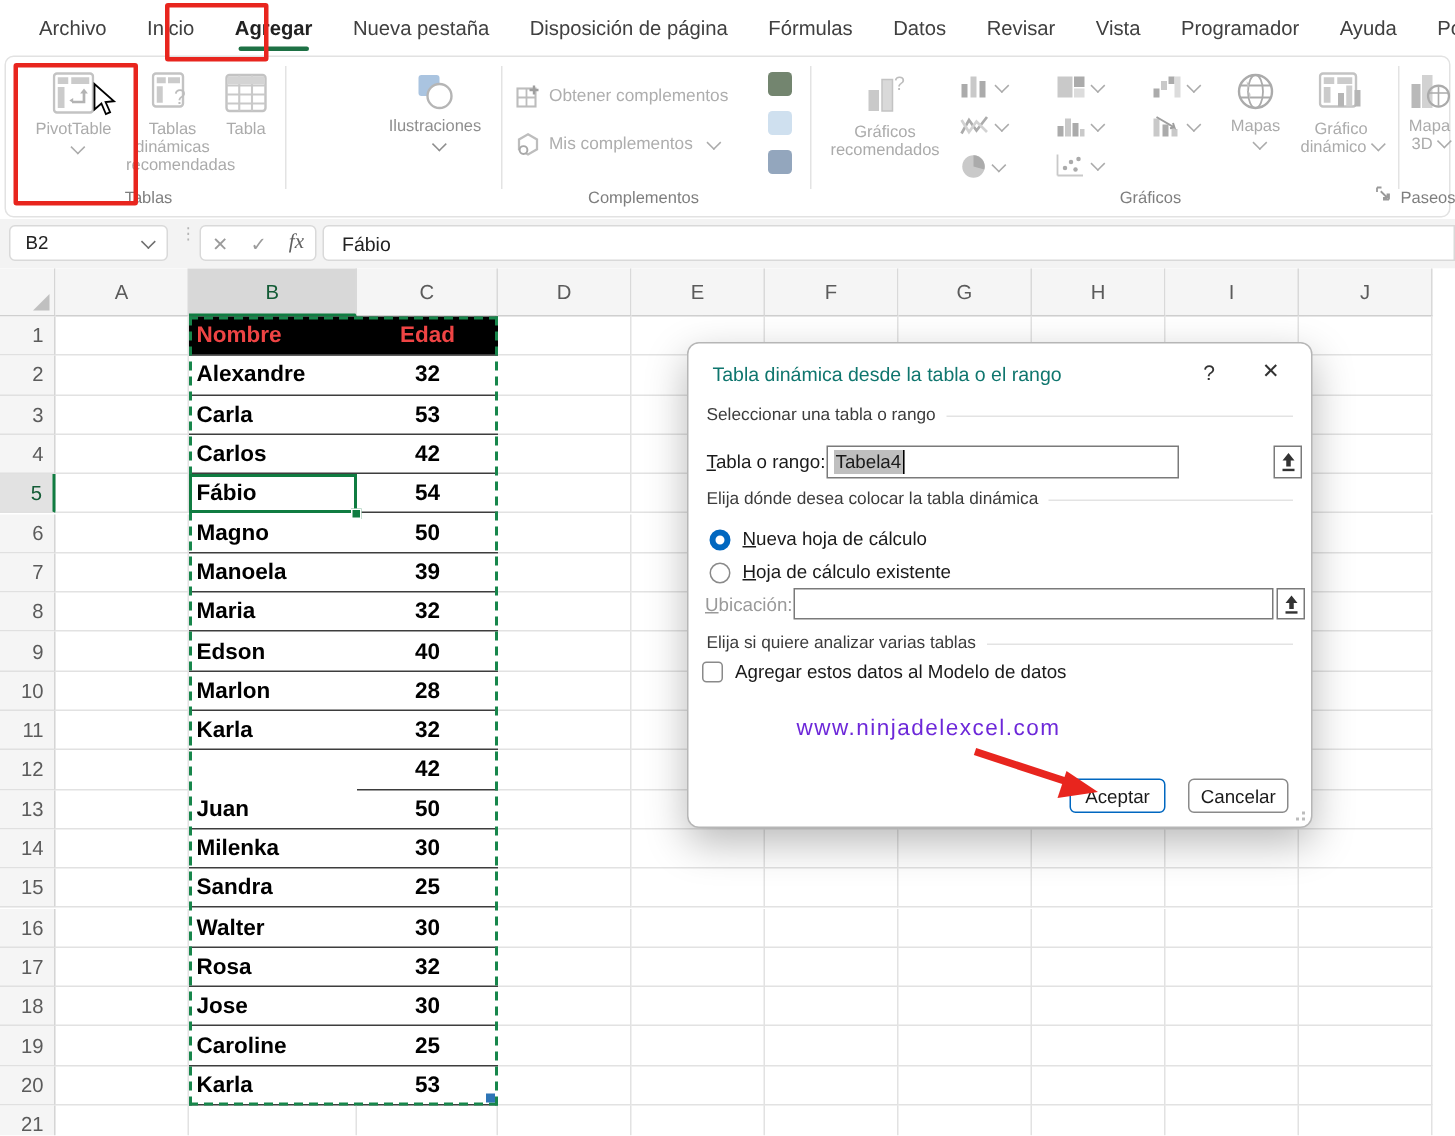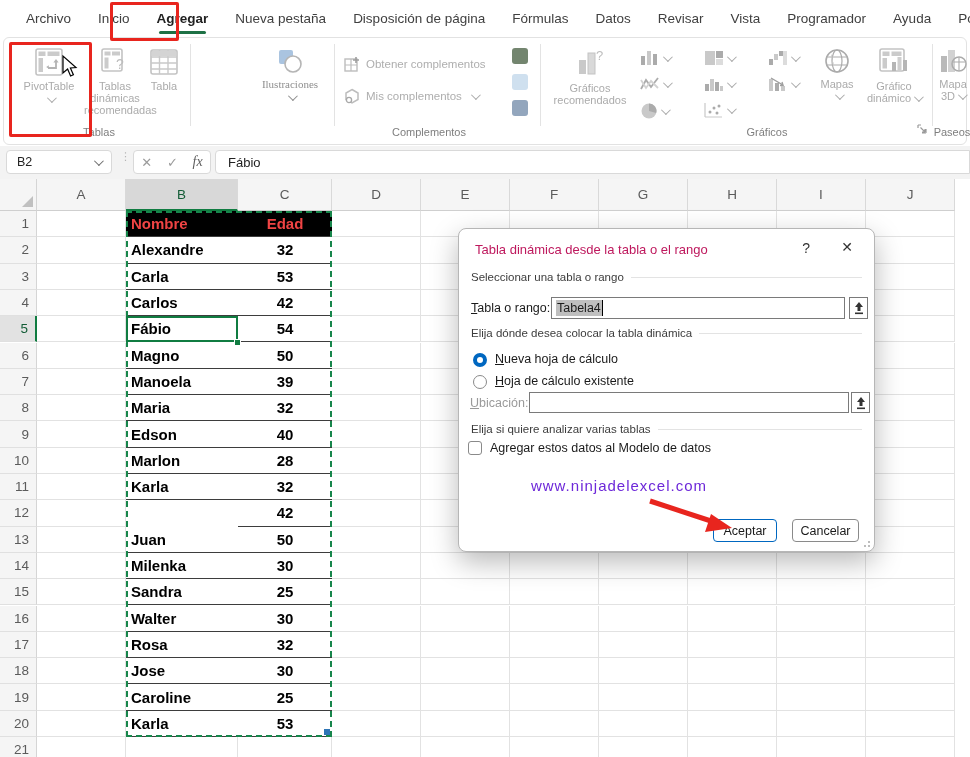--- a/index.html
+++ b/index.html
@@ -58,21 +58,21 @@
   .cell.tbl.num{justify-content:center;}
   .cell.tblhead{background:#000;color:#ef4444;border-bottom:1px solid #3d3d3d;}
   .ants{position:absolute;border:2px dashed #17864b;box-sizing:border-box;pointer-events:none;}
   .selcell{position:absolute;border:2px solid #107c41;box-sizing:border-box;pointer-events:none;}
   .handle{position:absolute;width:5px;height:5px;background:#107c41;border:1px solid #fff;pointer-events:none;}
   .rangecorner{position:absolute;width:6px;height:6px;background:#2e75b6;pointer-events:none;}
 
   
   .dialog{position:absolute;left:458px;top:228px;width:417px;height:324px;background:#fff;border:1px solid #b6b6b6;
           border-radius:8px;box-shadow:0 10px 28px rgba(0,0,0,.28);box-sizing:border-box;z-index:30;font-size:12.5px;color:#1a1a1a;}
-  .dlg-title{position:absolute;left:16px;top:13px;font-size:13px;color:#be185d;}
+  .dlg-title{position:absolute;left:16px;top:13px;font-size:13px;color:#0f766e;}
   .dlg-help{position:absolute;right:64px;top:11px;font-size:14px;color:#333;}
   .dlg-close{position:absolute;right:21px;top:10px;font-size:14px;color:#333;}
   .dlg-section{position:absolute;left:12px;right:12px;display:flex;align-items:center;font-size:11.5px;color:#3c3c3c;white-space:nowrap;}
   .dlg-section .rule{flex:1;height:1px;background:#e3e3e3;margin-left:7px;}
   .dlg-label{position:absolute;font-size:12.5px;color:#1a1a1a;}
   .dlg-label.dis{color:#9a9a9a;}
   .u1{display:inline-block;}
   .u1::first-letter{text-decoration:underline;}
   .dlg-input{position:absolute;height:22px;background:#fff;border:1px solid #7a7a7a;box-sizing:border-box;
              display:flex;align-items:center;font-size:12.5px;padding-left:4px;}
@@ -145,21 +145,21 @@
       <svg class="ic" width="28" height="28" viewBox="0 0 28 28">
         <rect x="1" y="2" width="26" height="24" rx="2" fill="none" stroke="#c3c3c3" stroke-width="1.6"></rect>
         <path d="M1 9 h26 M1 15 h26 M1 21 h26 M9.5 2 v24 M18 2 v24" stroke="#c9c9c9" stroke-width="1.4"></path>
         <rect x="1.8" y="2.8" width="24.4" height="5.4" fill="#d4d4d4"></rect>
       </svg>
       <span>Tabla</span>
     </div>
     <div class="rgroup-label" style="left:95px;top:88px;">Tablas</div>
     <div class="rsep" style="left:186px;"></div>
 
-    <div class="bigbtn" style="left:250px;top:10px;width:72px;font-family:Liberation Serif, serif;">
+    <div class="bigbtn" style="left:250px;top:10px;width:72px;">
       <svg class="ic" width="26" height="26" viewBox="0 0 26 26">
         <rect x="2" y="2" width="14" height="14" rx="2" fill="#aac4e0"></rect>
         <circle cx="16" cy="16" r="8" fill="#fff" stroke="#b5b5b5" stroke-width="1.6"></circle>
       </svg>
       <span style="color:#8e8e8e;">Ilustraciones</span><br>
       <span class="chev" style="border-color:#8e8e8e;margin-top:4px;"></span>
     </div>
     <div class="rsep" style="left:330px;"></div>
 
     <div class="rowbtn" style="left:340px;top:18px;">
@@ -617,21 +617,21 @@
     <div class="dlg-help">?</div>
     <div class="dlg-close">✕</div>
 
     <div class="dlg-section" style="top:42px;">
       <span>Seleccionar una tabla o rango</span>
         <div class="rule"></div>
     </div>
     <div class="dlg-label" style="left:12px;top:72px;">
       <span class="u1">Tabla o rango:</span>
     </div>
-    <div class="dlg-input" style="left:92px;top:68px;width:294px;">
+    <div class="dlg-input" style="left:92px;top:68px;width:235px;">
       <span class="selval">Tabela4</span>
     </div>
     <div class="picker" style="left:390px;top:68px;">
       <svg width="12" height="14" viewBox="0 0 12 14">
         <path d="M6 1 L10 6 H7.5 V10 H4.5 V6 H2 Z" fill="#333"></path>
           <rect x="2" y="11.5" width="8" height="1.6" fill="#333"></rect>
       </svg>
     </div>
 
     <div class="dlg-section" style="top:98px;">

